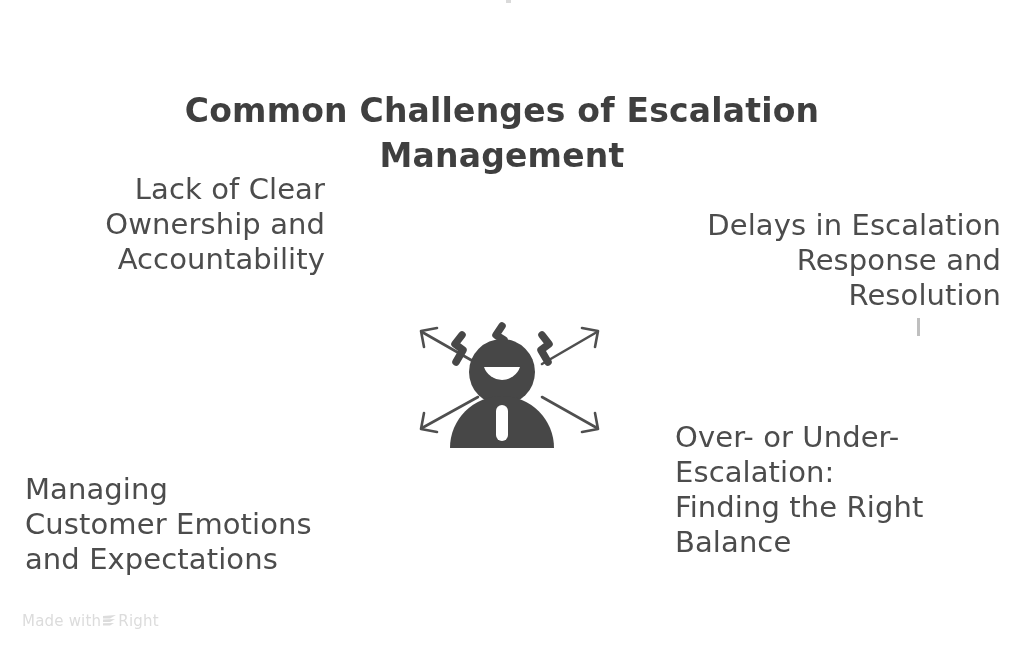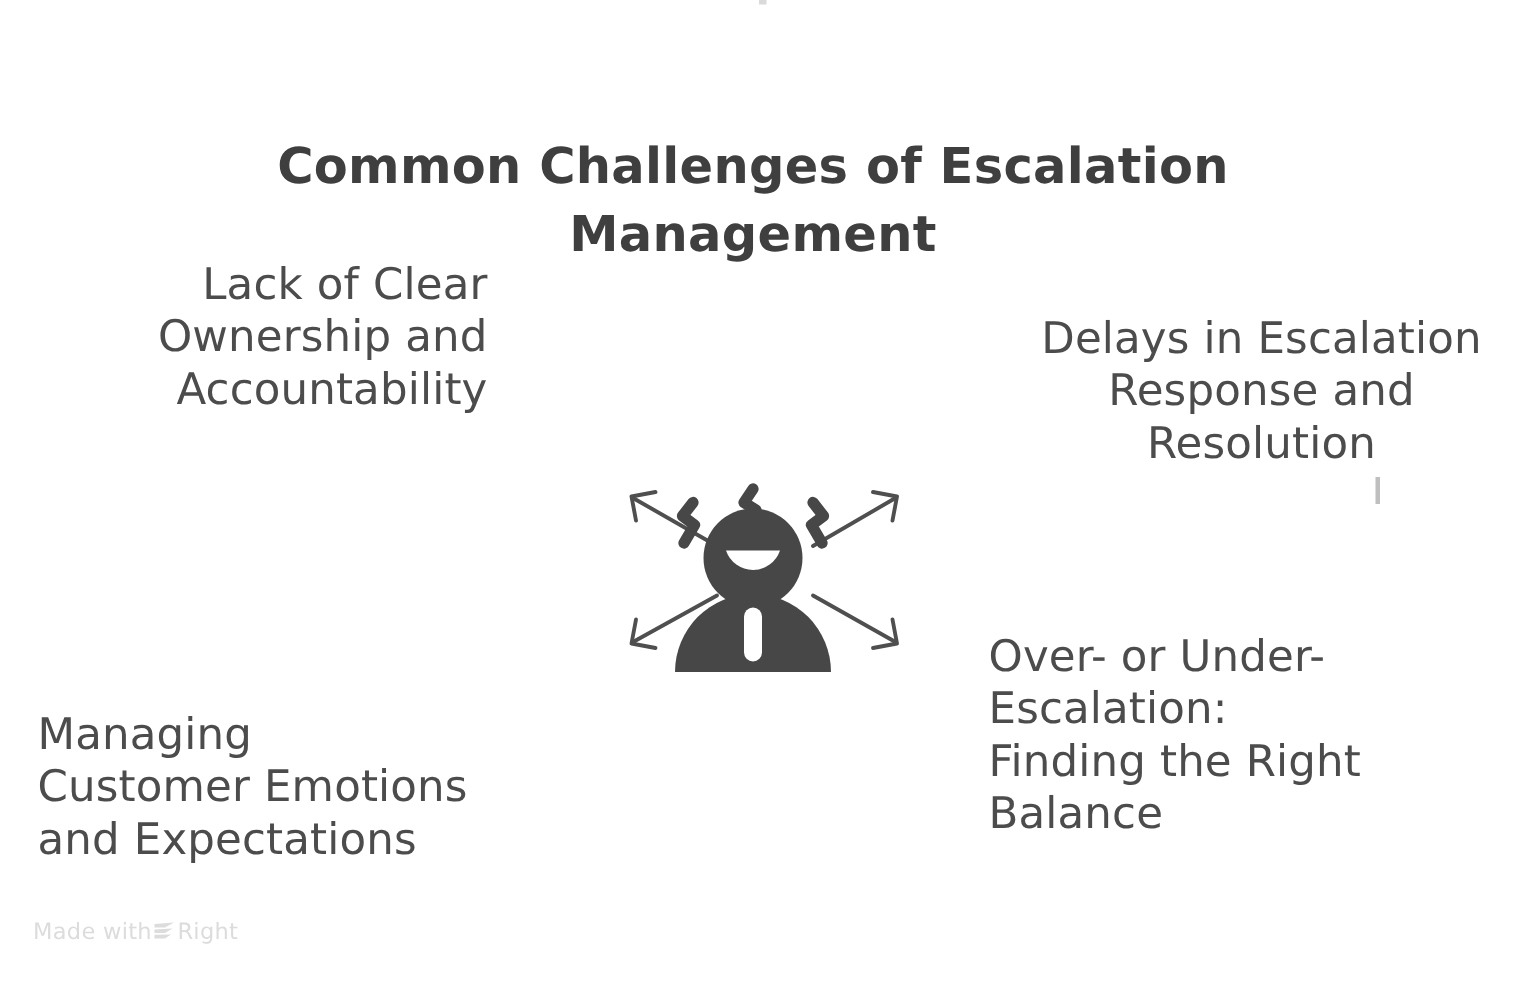--- a/index.html
+++ b/index.html
@@ -55,30 +55,30 @@
   .label-tl {
     left: 25px;
     top: 172px;
     width: 300px;
     text-align: right;
   }
   .label-tr {
     left: 681px;
     top: 208px;
     width: 320px;
-    text-align: center;
+    text-align: right;
   }
   .label-bl {
     left: 25px;
     top: 472px;
     width: 300px;
     text-align: left;
   }
   .label-br {
-    left: 659px;
+    left: 675px;
     top: 420px;
     width: 320px;
     text-align: left;
   }
 
   
   .center-graphic {
     position: absolute;
     left: 340px;
     top: 280px;

